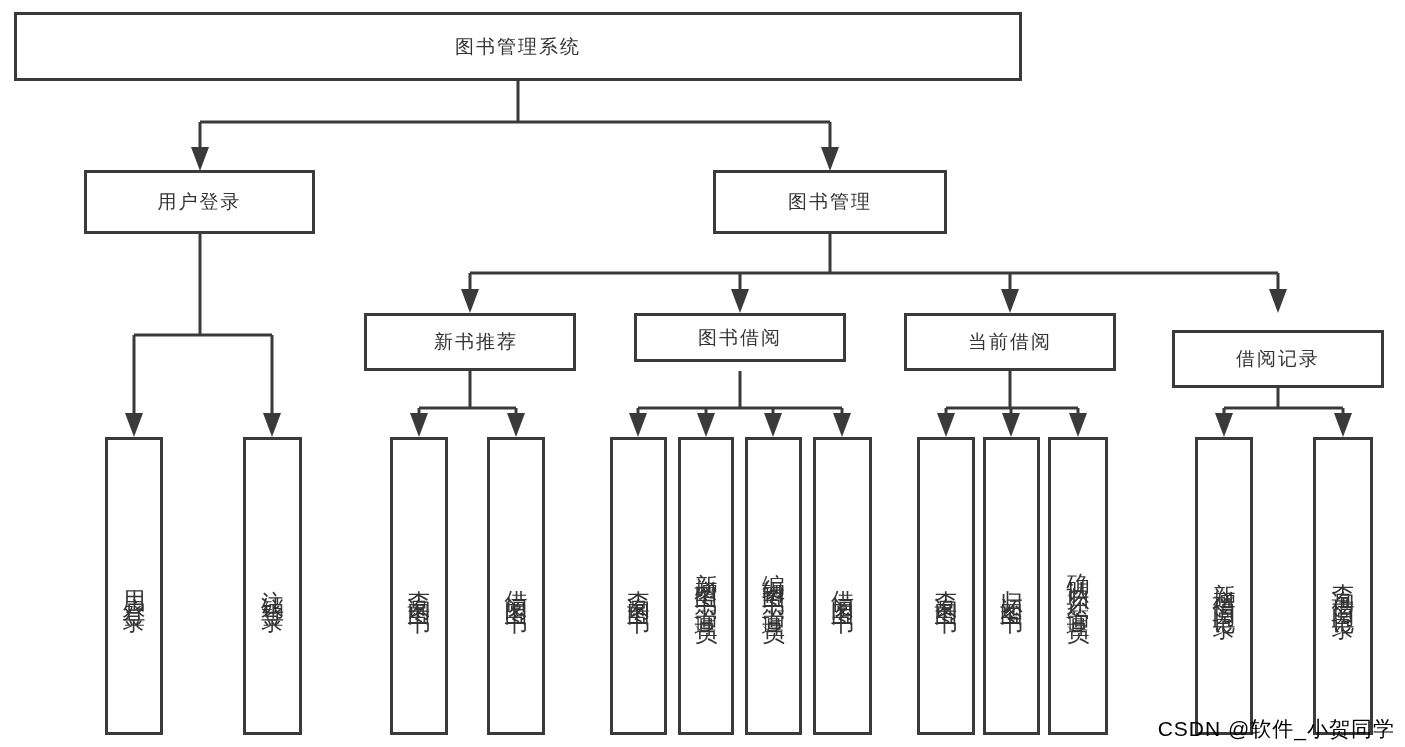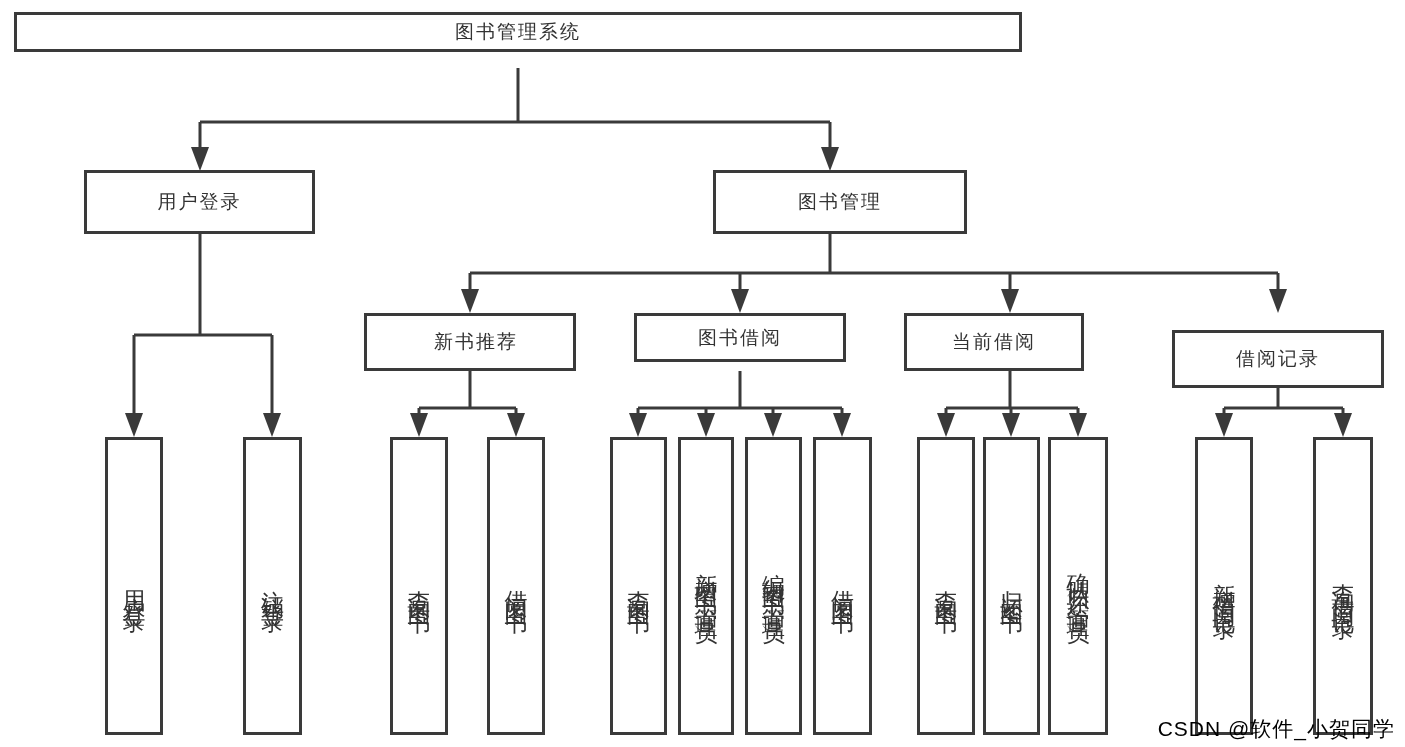--- a/index.html
+++ b/index.html
@@ -82,38 +82,38 @@
       <polygon points="764,413 782,413 773,437"></polygon>
       <polygon points="833,413 851,413 842,437"></polygon>
       <polygon points="937,413 955,413 946,437"></polygon>
       <polygon points="1002,413 1020,413 1011,437"></polygon>
       <polygon points="1069,413 1087,413 1078,437"></polygon>
       <polygon points="1215,413 1233,413 1224,437"></polygon>
       <polygon points="1334,413 1352,413 1343,437"></polygon>
     </g>
   </svg>
 
-  <div class="box" style="left:14px; top:12px; width:1008px; height:40px;">
+  <div class="box" style="left:14px; top:12px; width:1008px; height:69px;">
     <span class="hlabel">图书管理系统</span>
   </div>
 
   <div class="box" style="left:84px; top:170px; width:231px; height:64px;">
     <span class="hlabel">用户登录</span>
   </div>
-  <div class="box" style="left:713px; top:170px; width:254px; height:64px;">
+  <div class="box" style="left:713px; top:170px; width:234px; height:64px;">
     <span class="hlabel">图书管理</span>
   </div>
 
   <div class="box" style="left:364px; top:313px; width:212px; height:58px;padding-left:12px;">
     <span class="hlabel">新书推荐</span>
   </div>
   <div class="box" style="left:634px; top:313px; width:212px; height:49px;">
     <span class="hlabel">图书借阅</span>
   </div>
-  <div class="box" style="left:904px; top:313px; width:180px; height:58px;">
+  <div class="box" style="left:904px; top:313px; width:212px; height:58px;">
     <span class="hlabel">当前借阅</span>
   </div>
   <div class="box" style="left:1172px; top:312px; width:212px; height:58px;margin-top:18px;">
     <span class="hlabel">借阅记录</span>
   </div>
 
   <div class="box" style="left:105px; top:437px; width:58px; height:298px;">
     <span class="vlabel">用户登录</span>
   </div>
   <div class="box" style="left:243px; top:437px; width:59px; height:298px;">

